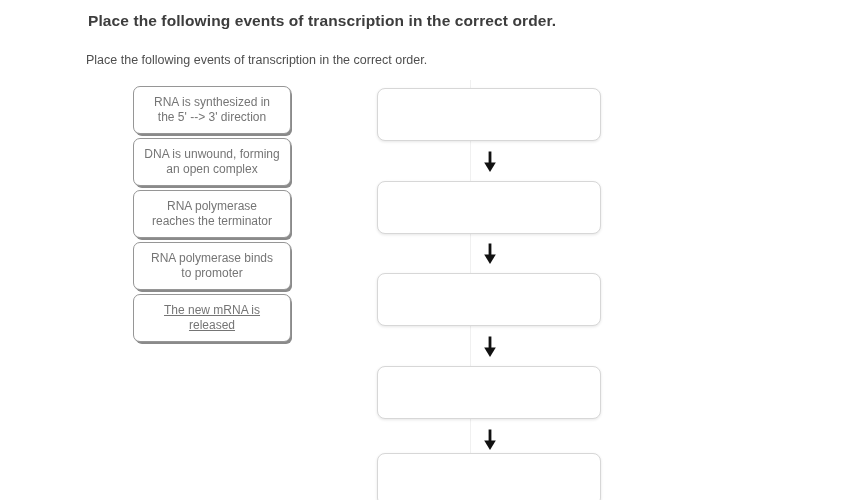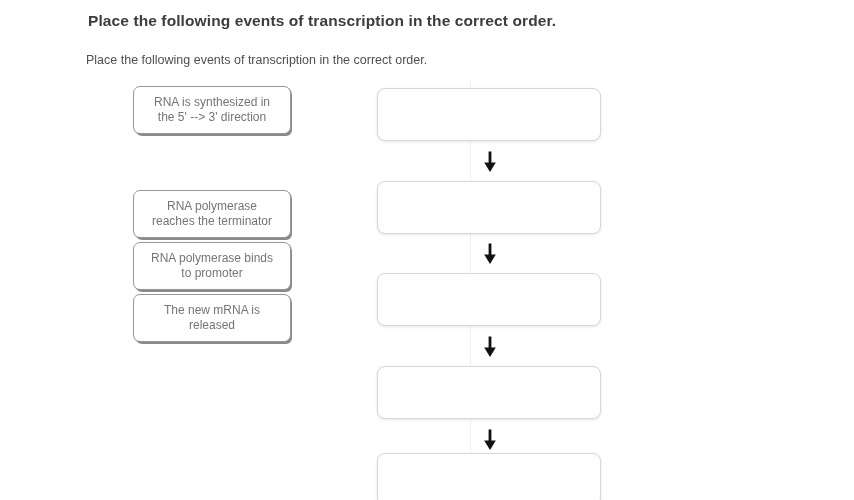--- a/index.html
+++ b/index.html
@@ -65,21 +65,21 @@
     white-space: pre-line;
     cursor: grab;
     z-index: 2;
     padding: 2px 4px;
     margin-left: 32px;
   }
   .tile-1 { top: 86px; }
   .tile-2 { top: 138px; }
   .tile-3 { top: 190px; }
   .tile-4 { top: 242px; }
-  .tile-5 { top: 294px; }
+  .tile-5 { top: 294px; text-decoration: underline; }
 
   .slot {
     position: absolute;
     left: 377px;
     width: 224px;
     height: 53px;
     box-sizing: border-box;
     background: #ffffff;
     border: 1px solid #d7d7d7;
     border-radius: 8px;
@@ -110,20 +110,22 @@
 
 <div class="stage">
 
   <h1 class="question-title">Place the following events of transcription in the correct order.</h1>
   <p class="question-instruction">Place the following events of transcription in the correct order.</p>
 
   <div class="column-divider"></div>
 
   <div class="tile tile-1">RNA is synthesized in
 the 5' --&gt; 3' direction</div>
+  <div class="tile tile-2">DNA is unwound, forming
+an open complex</div>
   <div class="tile tile-3">RNA polymerase
 reaches the terminator</div>
   <div class="tile tile-4">RNA polymerase binds
 to promoter</div>
   <div class="tile tile-5">The new mRNA is
 released</div>
 
   <div class="slot slot-1"></div>
   <div class="arrow arrow-1">
     <svg width="18" height="22" viewBox="0 0 18 22">

